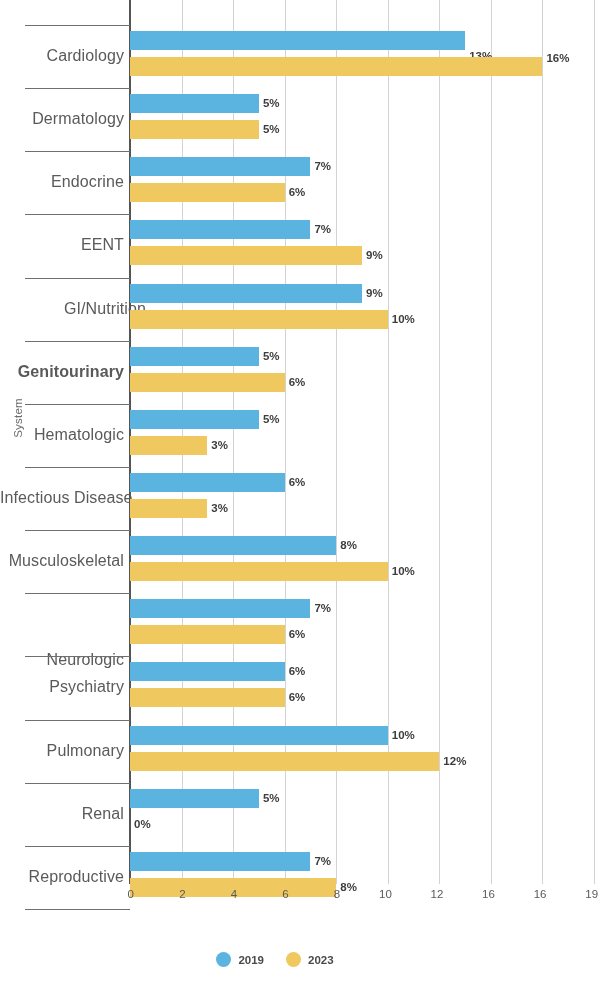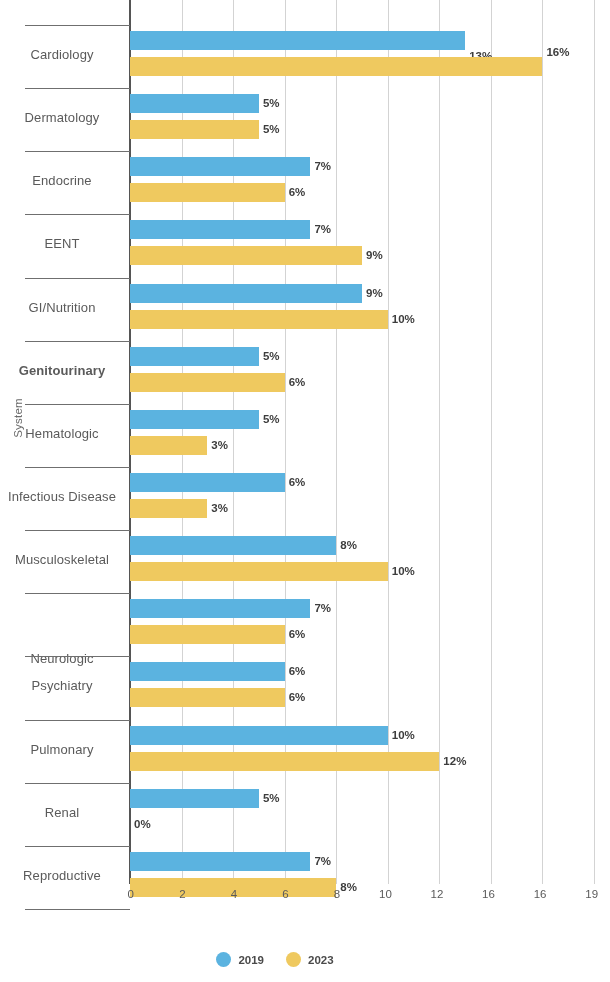--- a/index.html
+++ b/index.html
@@ -54,22 +54,22 @@
     position: absolute;
     left: 25px;
     width: 105px;
     height: 1px;
     background: #6f6f6f;
   }
   .cat-label {
     position: absolute;
     left: 0px;
     width: 124px;
-    text-align: center;
-    font-size: 13px;
+    text-align: right;
+    font-size: 16px;
     color: #5a5a5a;
     white-space: nowrap;
     letter-spacing: .1px;
   }
 
   
   .bar {
     position: absolute;
     left: 130px;
     height: 19px;
@@ -158,21 +158,21 @@
   <div id="categories">
       <div class="cat-sep" style="top: 25px;"></div>
       <div class="cat-label" style="top: 47px;">Cardiology</div>
       <div class="cat-sep" style="top: 88px;"></div>
       <div class="cat-label" style="top: 110px;">Dermatology</div>
       <div class="cat-sep" style="top: 151px;"></div>
       <div class="cat-label" style="top: 173px;">Endocrine</div>
       <div class="cat-sep" style="top: 214px;"></div>
       <div class="cat-label" style="top: 236px;">EENT</div>
       <div class="cat-sep" style="top: 278px;"></div>
-      <div class="cat-label" style="top: 300px;">GI/Nutrition</div>
+      <div class="cat-label" style="top: 300px; margin-left: 22px;">GI/Nutrition</div>
       <div class="cat-sep" style="top: 341px;"></div>
       <div class="cat-label" style="top: 363px; font-weight: bold;">Genitourinary</div>
       <div class="cat-sep" style="top: 404px;"></div>
       <div class="cat-label" style="top: 426px;">Hematologic</div>
       <div class="cat-sep" style="top: 467px;"></div>
       <div class="cat-label" style="top: 489px;">Infectious Disease</div>
       <div class="cat-sep" style="top: 530px;"></div>
       <div class="cat-label" style="top: 552px;">Musculoskeletal</div>
       <div class="cat-sep" style="top: 593px;"></div>
       <div class="cat-label" style="top: 651px;">Neurologic</div>
@@ -184,21 +184,21 @@
       <div class="cat-label" style="top: 805px;">Renal</div>
       <div class="cat-sep" style="top: 846px;"></div>
       <div class="cat-label" style="top: 868px;">Reproductive</div>
       <div class="cat-sep" style="top: 909px;"></div>
     </div>
 
   <div id="bars">
       <div class="bar series-2019" style="top: 31px; width: 335.14px; background: rgb(91, 179, 224);"></div>
       <div class="bar-label" style="top: 47px; left: 469.14px;">13%</div>
       <div class="bar series-2018" style="top: 57px; width: 412.48px; background: rgb(239, 201, 95);"></div>
-      <div class="bar-label" style="top: 43px; left: 546.48px; text-align: center;">16%</div>
+      <div class="bar-label" style="top: 49px; left: 546.48px; text-align: center;">16%</div>
       <div class="bar series-2019" style="top: 94px; width: 128.9px; background: rgb(91, 179, 224);"></div>
       <div class="bar-label" style="top: 94px; left: 262.9px;">5%</div>
       <div class="bar series-2018" style="top: 120px; width: 128.9px; background: rgb(239, 201, 95);"></div>
       <div class="bar-label" style="top: 120px; left: 262.9px;">5%</div>
       <div class="bar series-2019" style="top: 157px; width: 180.46px; background: rgb(91, 179, 224);"></div>
       <div class="bar-label" style="top: 157px; left: 314.46px;">7%</div>
       <div class="bar series-2018" style="top: 183px; width: 154.68px; background: rgb(239, 201, 95);"></div>
       <div class="bar-label" style="top: 183px; left: 288.68px;">6%</div>
       <div class="bar series-2019" style="top: 220px; width: 180.46px; background: rgb(91, 179, 224);"></div>
       <div class="bar-label" style="top: 220px; left: 314.46px;">7%</div>

